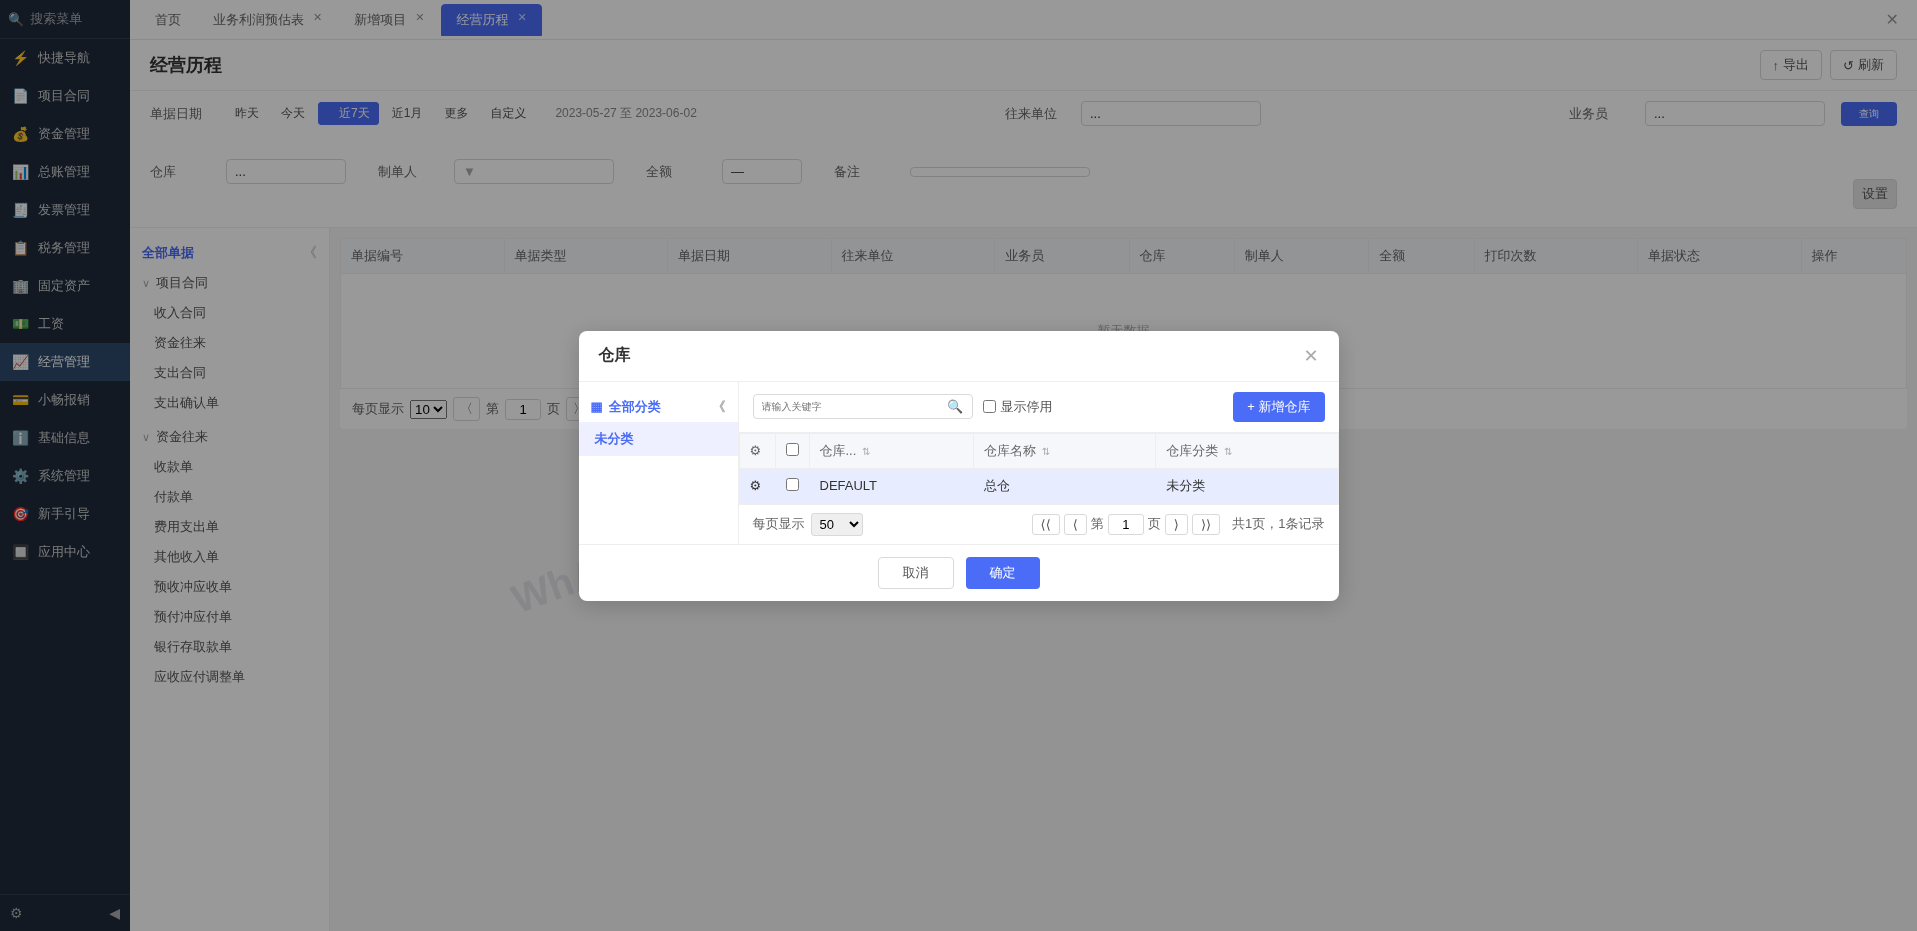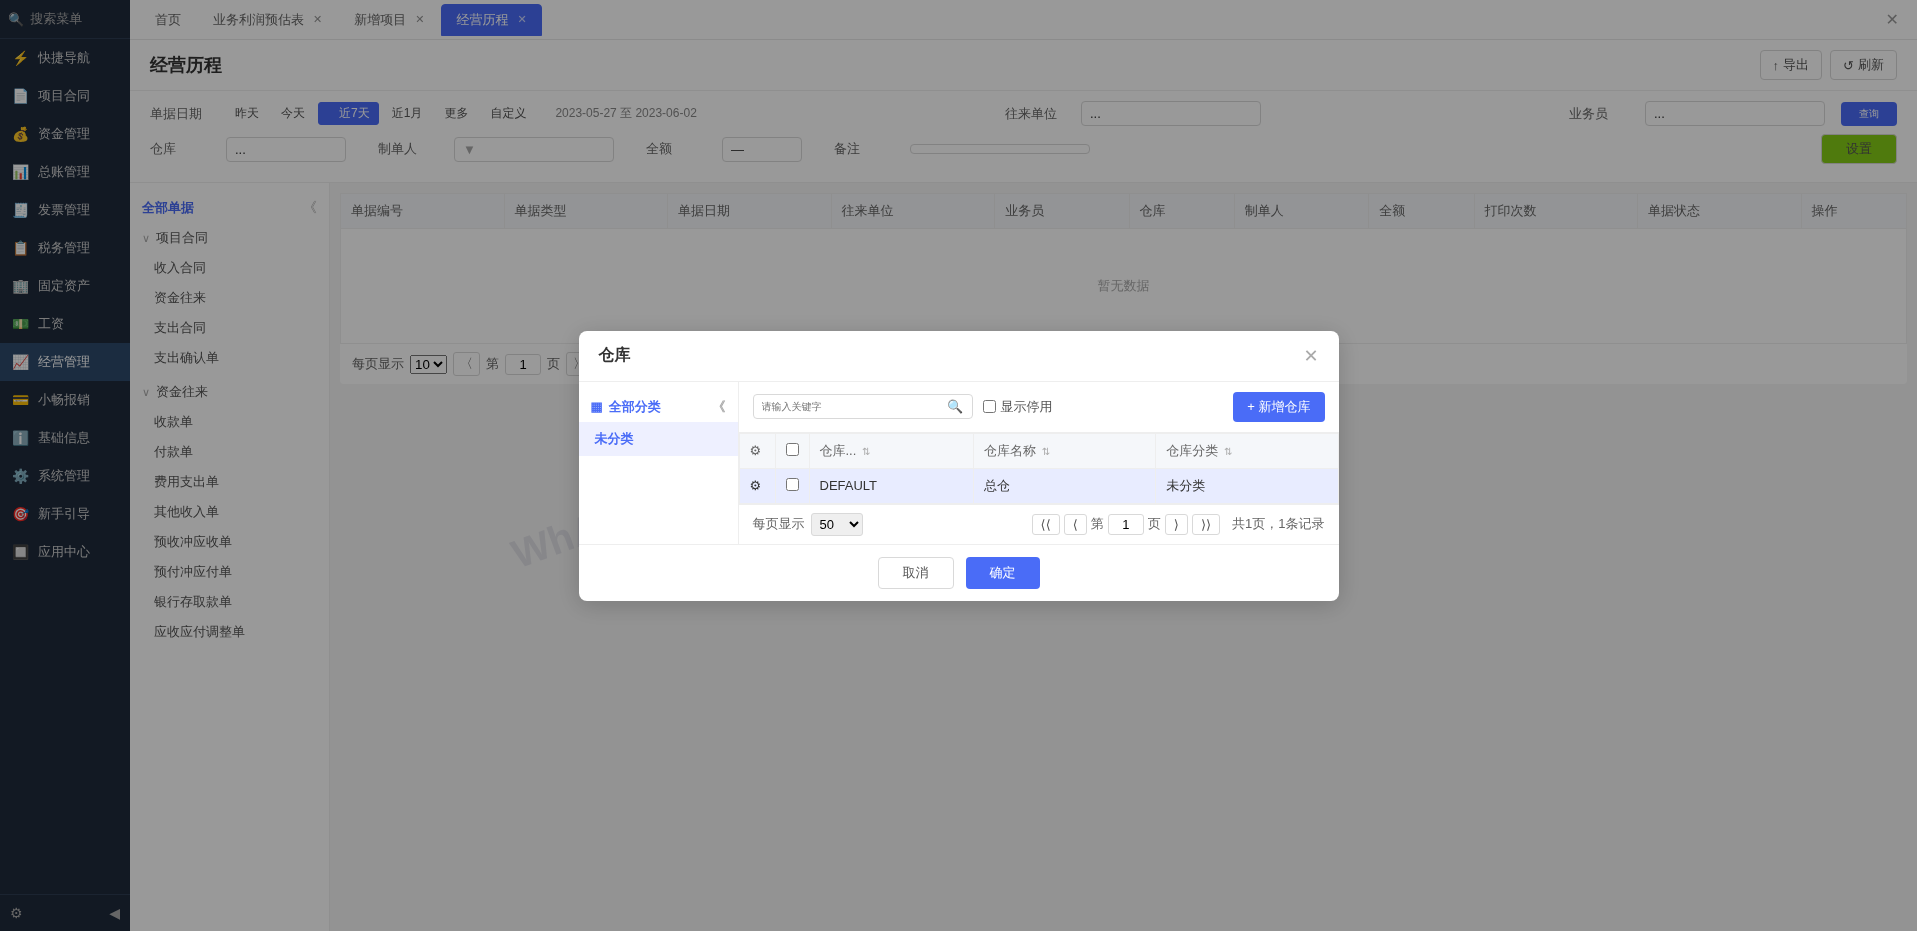--- a/index.html
+++ b/index.html
@@ -13,21 +13,21 @@
     
     .sidebar-search { padding: 10px 8px; display: flex; align-items: center; gap: 6px; color: #aaa; font-size: 13px; border-bottom: 1px solid #2d3d52; cursor: pointer; }
     .sidebar-nav-item { display: flex; align-items: center; gap: 8px; padding: 10px 12px; color: #ccc; cursor: pointer; font-size: 13px; }
     .sidebar-nav-item.active { background: #2d4a6b; color: #fff; }
     .sidebar-icon { width: 18px; height: 18px; display: inline-flex; align-items: center; justify-content: center; font-size: 14px; }
     .sidebar-bottom { margin-top: auto; padding: 10px; display: flex; align-items: center; justify-content: space-between; border-top: 1px solid #2d3d52; }
     .sidebar-bottom-btn { color: #aaa; cursor: pointer; font-size: 14px; }
 
     
     .tabs-bar { background: #fff; display: flex; align-items: center; border-bottom: 1px solid #e8e8e8; padding: 0 10px; height: 40px; gap: 2px; }
-    .tab { display: flex; align-items: center; gap: 5px; padding: 6px 14px; border-radius: 4px 4px 0 0; cursor: pointer; font-size: 13px; color: #666; border: 1px solid transparent; }
+    .tab { display: flex; gap: 5px; padding: 6px 14px; border-radius: 4px 4px 0 0; cursor: pointer; font-size: 13px; color: #666; border: 1px solid transparent; }
     .tab.active { background: #4a6cf7; color: #fff; border-color: #4a6cf7; }
     .tab-close { font-size: 11px; color: inherit; opacity: 0.7; margin-left: 4px; }
     .close-btn-top { margin-left: auto; color: #999; font-size: 16px; cursor: pointer; padding: 4px 8px; }
 
     
     .page-header { background: #fff; padding: 10px 20px; display: flex; align-items: center; justify-content: space-between; border-bottom: 1px solid #eee; }
     .page-title { font-size: 18px; font-weight: 600; color: #333; }
     .page-actions { display: flex; gap: 8px; }
     .btn-export { display: flex; align-items: center; gap: 4px; padding: 5px 12px; border: 1px solid #d9d9d9; border-radius: 4px; cursor: pointer; font-size: 13px; color: #555; background: #fff; }
     .btn-refresh { display: flex; align-items: center; gap: 4px; padding: 5px 12px; border: 1px solid #d9d9d9; border-radius: 4px; cursor: pointer; font-size: 13px; color: #555; background: #fff; }
@@ -35,21 +35,21 @@
     
     .filter-area { background: #fff; padding: 10px 20px; border-bottom: 1px solid #eee; }
     .filter-row { display: flex; align-items: center; gap: 16px; margin-bottom: 8px; }
     .filter-label { color: #666; font-size: 13px; min-width: 60px; }
     .date-btns { display: flex; gap: 4px; align-items: flex-end; }
     .date-btn { padding: 2px 8px; border-radius: 3px; font-size: 12px; cursor: pointer; border: 1px solid transparent; color: #555; }
     .date-btn.active { background: #4a6cf7; color: #fff; border-color: #4a6cf7; padding-left: 20px; }
     .date-range { font-size: 12px; color: #888; margin-left: 4px; }
     .filter-input { border: 1px solid #d9d9d9; border-radius: 4px; padding: 4px 8px; font-size: 13px; color: #333; min-width: 140px; display: flex; align-items: center; justify-content: space-between; cursor: pointer; }
     .btn-query { background: #4a6cf7; color: #fff; border: none; border-radius: 4px; padding: 5px 18px; cursor: pointer; font-size: 10px; }
-    .btn-settings { border: 1px solid #d9d9d9; background: #84cc16; color: #555; border-radius: 4px; padding: 5px 24px; cursor: pointer; font-size: 13px; }
+    .btn-settings { border: 1px solid #d9d9d9; background: #e5e5e5; color: #555; border-radius: 4px; padding: 5px 8px; cursor: pointer; font-size: 13px; margin-top: 45px; }
 
     
     .content-area { display: flex; flex: 1; overflow: hidden; }
 
     
     .left-panel { width: 200px; background: #fff; border-right: 1px solid #eee; overflow-y: auto; flex-shrink: 0; padding: 10px 0; }
     .left-panel-header { display: flex; align-items: center; justify-content: space-between; padding: 6px 12px; }
     .left-panel-title { font-size: 13px; font-weight: 600; color: #4a6cf7; }
     .left-panel-toggle { color: #aaa; cursor: pointer; font-size: 14px; }
     .nav-section { margin-bottom: 4px; }

